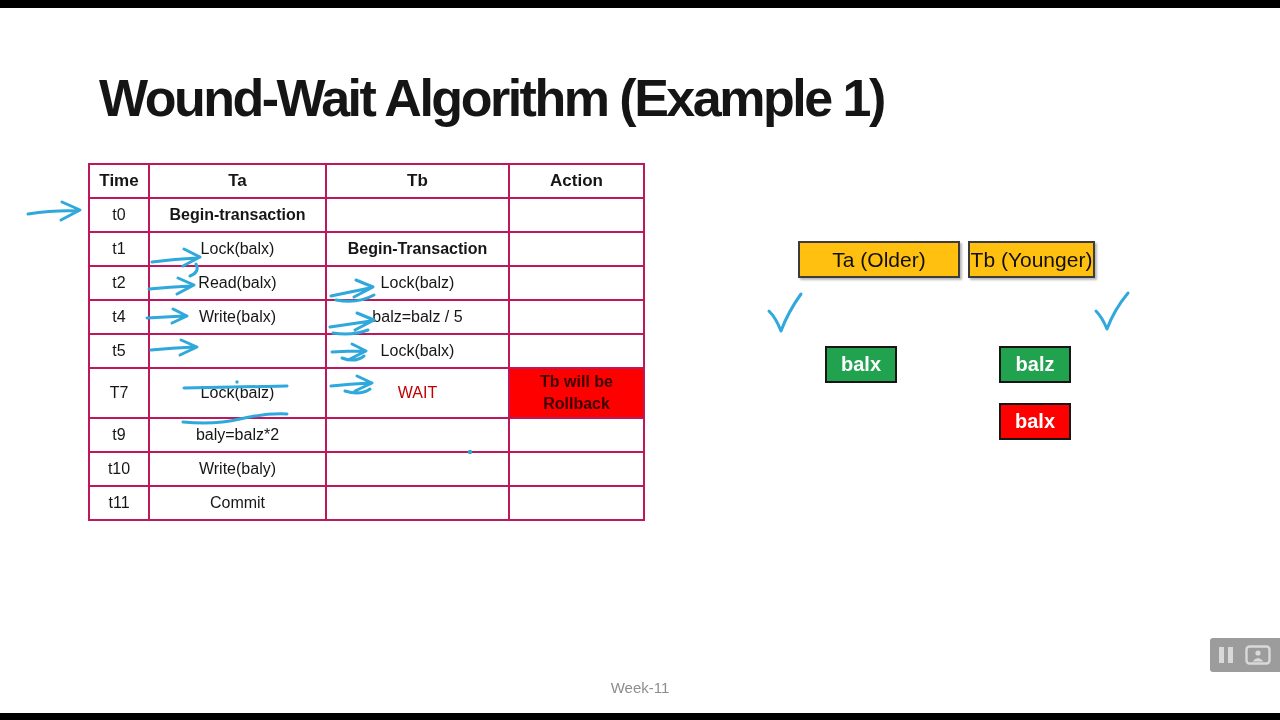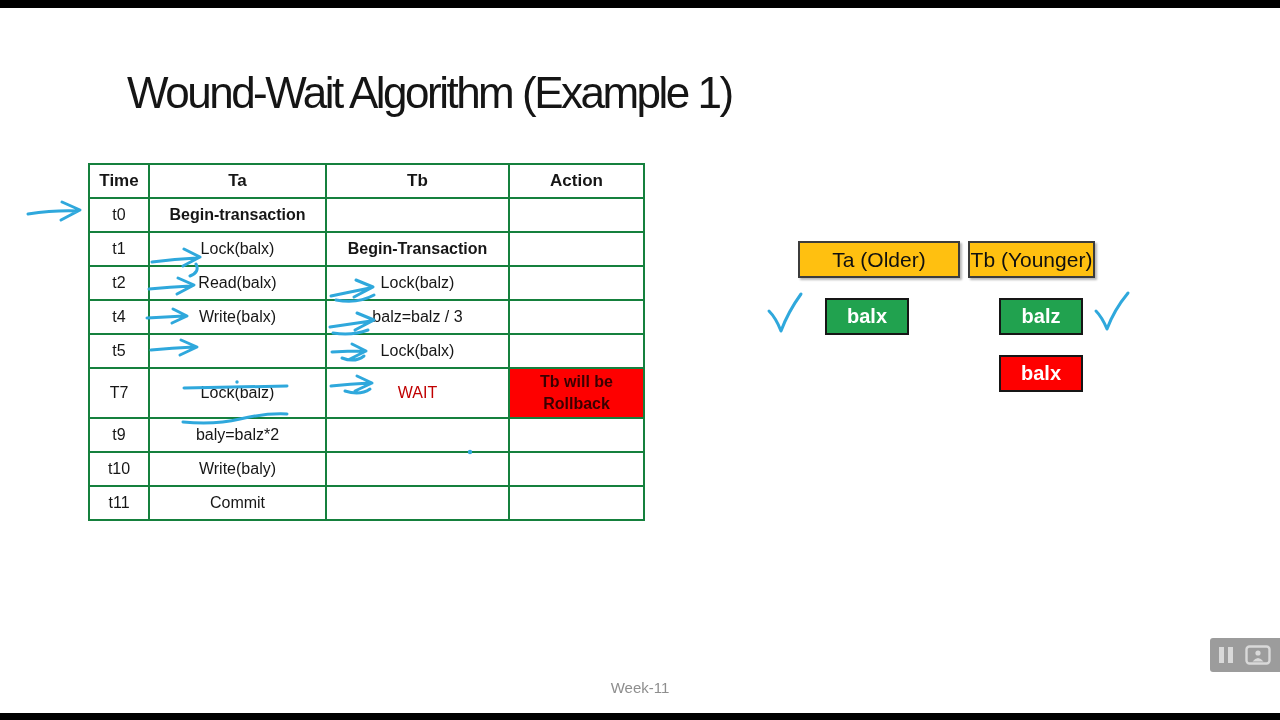--- a/index.html
+++ b/index.html
@@ -4,28 +4,28 @@
 <style>
   html,body{margin:0;padding:0;}
   body{
     width:1280px;height:720px;position:relative;background:#ffffff;
     font-family:"Liberation Sans",sans-serif;overflow:hidden;
   }
   .bar-top{position:absolute;left:0;top:0;width:1280px;height:8px;background:#000;}
   .bar-bottom{position:absolute;left:0;top:713px;width:1280px;height:7px;background:#000;}
 
   .title{
-    position:absolute;left:99px;top:68px;font-size:44px;font-weight:400;
-    color:#151515;letter-spacing:-2.5px;white-space:nowrap;margin-left:28px;
+    position:absolute;left:99px;top:68px;font-size:52px;font-weight:700;
+    color:#151515;letter-spacing:-2.5px;white-space:nowrap;
   }
 
   .tablewrap{position:absolute;left:88px;top:163px;}
   table{border-collapse:collapse;table-layout:fixed;}
   td,th{
-    border:2px solid #15803d;text-align:center;vertical-align:middle;
+    border:2px solid #be185d;text-align:center;vertical-align:middle;
     font-size:16px;color:#161616;padding:0 3px;overflow:hidden;
   }
   th{font-size:17px;font-weight:bold;}
   tr{height:34px;}
   tr.tall{height:50px;margin-top:40px;}
   .bold{font-weight:bold;border-radius:7px;}
   .wait{color:var(--wait-text,#c00000);}
   .rollback{
     background:var(--box-red,#fe0000);color:var(--rollback-text,#3a0000);
     font-weight:bold;line-height:1.35;font-size:16px;
@@ -35,23 +35,23 @@
     position:absolute;height:37px;background:var(--box-orange,#ffc010);
     border:2px solid #3c3c3c;box-sizing:border-box;
     box-shadow:2px 2px 2px rgba(0,0,0,0.28);
     display:flex;align-items:center;justify-content:center;
     font-size:21px;color:#101010;
   }
   #box-ta{left:798px;top:241px;width:162px;}
   #box-tb{left:968px;top:241px;width:127px;}
 
   .lockbox{
-    position:absolute;width:84px;height:37px;border:2px solid #161616;
+    position:absolute;width:72px;height:37px;border:2px solid #161616;
     box-sizing:border-box;display:flex;align-items:center;justify-content:center;
-    font-size:20px;color:#ffffff;font-weight:bold;
+    font-size:20px;color:#ffffff;font-weight:bold;margin-top:48px;
   }
   .green{background:var(--box-green,#21a24f);}
   .red{background:var(--box-red,#fe0000);}
   #box-balx-g{left:825px;top:298px;}
   #box-balz-g{left:999px;top:298px;}
   #box-balx-r{left:999px;top:355px;}
 
   .footer{
     position:absolute;left:0;right:0;top:679px;text-align:center;
     font-size:15px;color:#8e8e8e;
@@ -110,21 +110,21 @@
     </tr>
     <tr>
       <td>t2</td>
       <td>Read(balx)</td>
       <td>Lock(balz)</td>
       <td></td>
     </tr>
     <tr>
       <td>t4</td>
       <td>Write(balx)</td>
-      <td>balz=balz / 3</td>
+      <td>balz=balz / 5</td>
       <td></td>
     </tr>
     <tr>
       <td>t5</td>
       <td></td>
       <td>Lock(balx)</td>
       <td></td>
     </tr>
     <tr class="tall">
       <td>T7</td>

